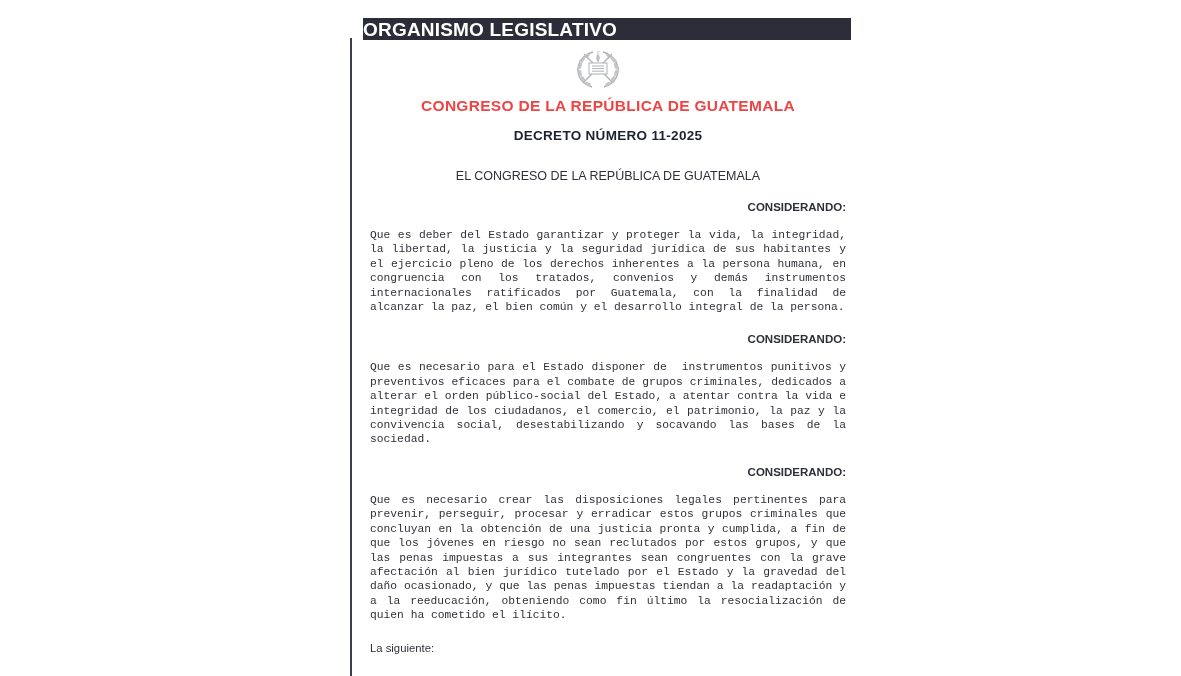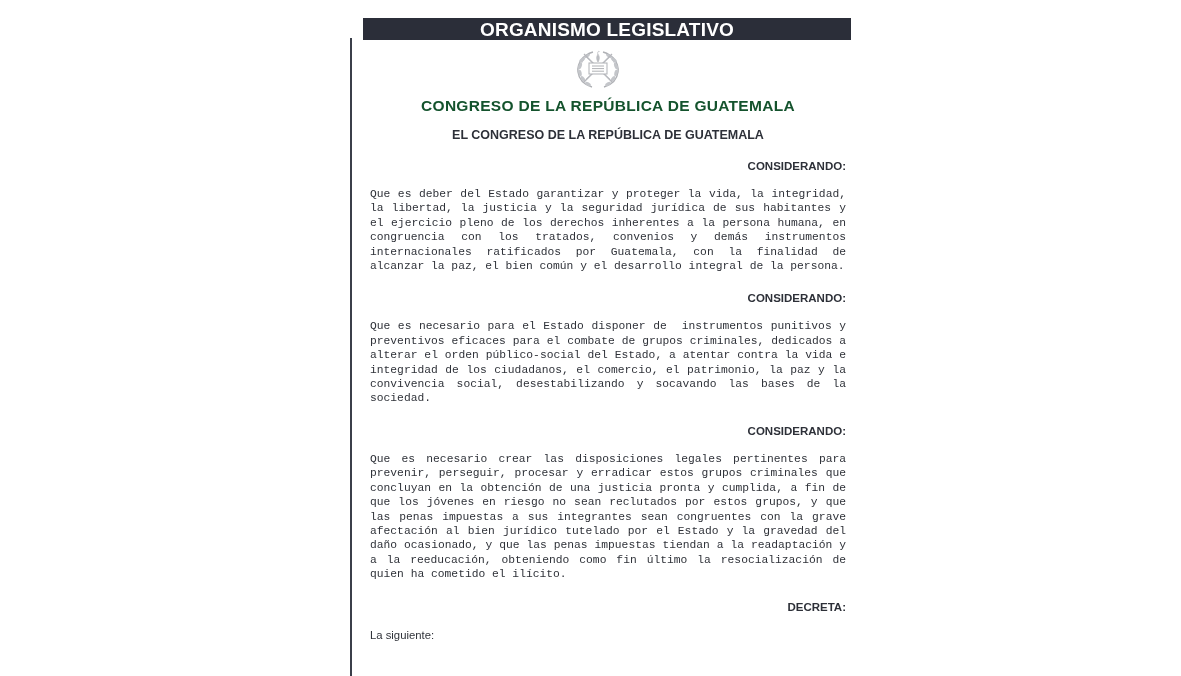--- a/index.html
+++ b/index.html
@@ -44,21 +44,20 @@
     height: 22px;
     background: #2b2e39;
     overflow: hidden;
   }
   #banner-label {
     position: absolute;
     left: 0;
     right: 0;
     top: 50%;
     transform: translateY(-50%);
-    text-align: center;
     color: #ffffff;
     font-size: 19px;
     font-weight: bold;
     letter-spacing: 0.2px;
     line-height: 19px;
     white-space: nowrap;
   }
 
   
   #emblem {
@@ -76,38 +75,38 @@
     position: absolute;
     left: 20px;
     top: 96px;
     width: 476px;
   }
 
   .title-main {
     text-align: center;
     font-size: 15.5px;
     font-weight: bold;
-    color: #14532d;
+    color: #ef4444;
     letter-spacing: 0.3px;
     line-height: 19px;
     margin: 0 0 12px 0;
   }
   .title-sub {
     text-align: center;
     font-size: 13.5px;
     font-weight: bold;
     color: #1d2130;
     letter-spacing: 0.3px;
     line-height: 17px;
     margin: 0 0 24px 0;
   }
   .org-line {
     text-align: center;
     font-size: 12.5px;
-    font-weight: bold;
+    font-weight: normal;
     color: #2d3038;
     line-height: 16px;
     margin: 0 0 16px 0;
   }
   .section-head {
     text-align: right;
     font-size: 11.5px;
     font-weight: bold;
     color: #2d3038;
     line-height: 15px;
@@ -176,30 +175,30 @@
 
         <path d="M27 16 C25 13 25.5 10 27 8.5 C28.5 10 29 13 27 16 Z" fill="#8a8d95" stroke="#6d7078" stroke-width="0.6"></path>
         <path d="M27 9 C26 6.5 27.5 4.5 28.5 5.5" stroke="#6d7078" stroke-width="0.7"></path>
       </g>
     </svg>
   </div>
 
   <div id="content">
 
     <div class="title-main">CONGRESO DE LA REPÚBLICA DE GUATEMALA</div>
+    <div class="title-sub">DECRETO NÚMERO 11-2025</div>
 
     <div class="org-line">EL CONGRESO DE LA REPÚBLICA DE GUATEMALA</div>
 
     <div class="section-head">CONSIDERANDO:</div>
     <div class="para">Que es deber del Estado garantizar y proteger la vida, la integridad, la libertad, la justicia y la seguridad jurídica de sus habitantes y el ejercicio pleno de los derechos inherentes a la persona humana, en congruencia con los tratados, convenios y demás instrumentos internacionales ratificados por Guatemala, con la finalidad de alcanzar la paz, el bien común y el desarrollo integral de la persona.</div>
 
     <div class="section-head">CONSIDERANDO:</div>
     <div class="para">Que es necesario para el Estado disponer de  instrumentos punitivos y preventivos eficaces para el combate de grupos criminales, dedicados a alterar el orden público-social del Estado, a atentar contra la vida e integridad de los ciudadanos, el comercio, el patrimonio, la paz y la convivencia social, desestabilizando y socavando las bases de la sociedad.</div>
 
     <div class="section-head">CONSIDERANDO:</div>
     <div class="para">Que es necesario crear las disposiciones legales pertinentes para prevenir, perseguir, procesar y erradicar estos grupos criminales que concluyan en la obtención de una justicia pronta y cumplida, a fin de que los jóvenes en riesgo no sean reclutados por estos grupos, y que las penas impuestas a sus integrantes sean congruentes con la grave afectación al bien jurídico tutelado por el Estado y la gravedad del daño ocasionado, y que las penas impuestas tiendan a la readaptación y a la reeducación, obteniendo como fin último la resocialización de quien ha cometido el ilícito.</div>
 
 
-    <div class="section-head">DECRETA:</div>
     <div class="para-left">La siguiente:</div>
 
   </div>
 </div>
 
 </body></html>

